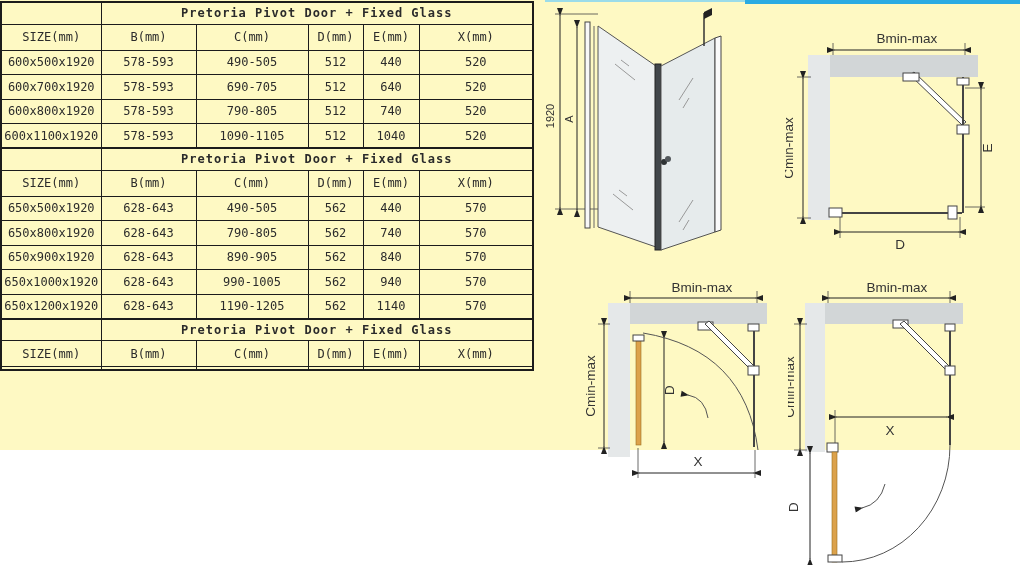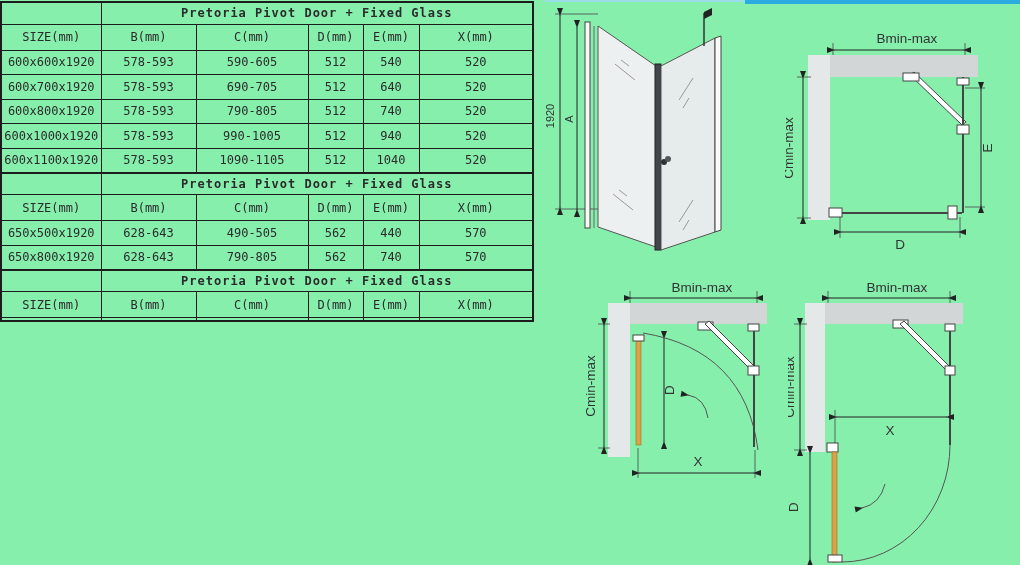--- a/index.html
+++ b/index.html
@@ -3,21 +3,21 @@
 <meta charset="utf-8">
 <style>
   :root{
     --accent:#1a9fba; --ink:#2b2b2b; --line:#1c1c1c;
     --wall:#d2d6d7; --wall-light:#e5e8e9; --glass:#edf0f1; --glass2:#e6ebec;
     --door-open:#dca24b; --top-light:#9bdce9; --top-dark:#2aabe2;
   }
   *{box-sizing:border-box;margin:0;padding:0}
   html,body{width:1020px;height:565px;overflow:hidden;background:#fff;
     font-family:"DejaVu Sans Mono",monospace;}
-  #stage{position:relative;width:1020px;height:565px;background:#86efac}
+  #stage{position:relative;width:1020px;height:450px;background:#fef9c3}
 
   
   .tables{position:absolute;left:0;top:0;width:534px}
   table.spec{border-collapse:collapse;table-layout:fixed;width:532px;
     border:2px solid var(--line);margin-top:-2px}
   table.spec:first-child{margin-top:1px}
   table.spec td{border:1px solid var(--line);text-align:center;vertical-align:middle;
     font-size:12px;color:var(--ink);overflow:hidden;white-space:nowrap}
   .title-row td{height:22px}
   td.title{color:var(--accent);font-weight:bold;font-size:12.5px;letter-spacing:1px}
@@ -70,49 +70,41 @@
           </tr>
           <tr class="head-row">
             <td>SIZE(mm)</td>
             <td>B(mm)</td>
             <td>C(mm)</td>
             <td>D(mm)</td>
             <td>E(mm)</td>
             <td>X(mm)</td>
           </tr>
           <tr class="data-row">
-            <td>600x600x1920</td>
+            <td>600x500x1920</td>
             <td>578-593</td>
-            <td>590-605</td>
+            <td>490-505</td>
             <td>512</td>
-            <td>540</td>
+            <td>440</td>
             <td>520</td>
           </tr>
           <tr class="data-row">
             <td>600x700x1920</td>
             <td>578-593</td>
             <td>690-705</td>
             <td>512</td>
             <td>640</td>
             <td>520</td>
           </tr>
           <tr class="data-row">
             <td>600x800x1920</td>
             <td>578-593</td>
             <td>790-805</td>
             <td>512</td>
             <td>740</td>
-            <td>520</td>
-          </tr>
-          <tr class="data-row">
-            <td>600x1000x1920</td>
-            <td>578-593</td>
-            <td>990-1005</td>
-            <td>512</td>
-            <td>940</td>
             <td>520</td>
           </tr>
           <tr class="data-row">
             <td>600x1100x1920</td>
             <td>578-593</td>
             <td>1090-1105</td>
             <td>512</td>
             <td>1040</td>
             <td>520</td>
           </tr>
@@ -147,20 +139,44 @@
             <td>562</td>
             <td>440</td>
             <td>570</td>
           </tr>
           <tr class="data-row">
             <td>650x800x1920</td>
             <td>628-643</td>
             <td>790-805</td>
             <td>562</td>
             <td>740</td>
+            <td>570</td>
+          </tr>
+          <tr class="data-row">
+            <td>650x900x1920</td>
+            <td>628-643</td>
+            <td>890-905</td>
+            <td>562</td>
+            <td>840</td>
+            <td>570</td>
+          </tr>
+          <tr class="data-row">
+            <td>650x1000x1920</td>
+            <td>628-643</td>
+            <td>990-1005</td>
+            <td>562</td>
+            <td>940</td>
+            <td>570</td>
+          </tr>
+          <tr class="data-row">
+            <td>650x1200x1920</td>
+            <td>628-643</td>
+            <td>1190-1205</td>
+            <td>562</td>
+            <td>1140</td>
             <td>570</td>
           </tr>
         </tbody>
     </table>
     <table class="spec">
       <colgroup>
           <col class="c0">
           <col class="c1">
           <col class="c2">
           <col class="c3">

